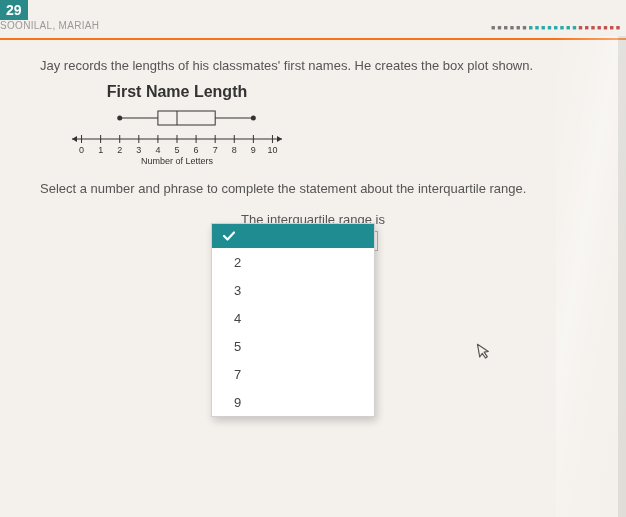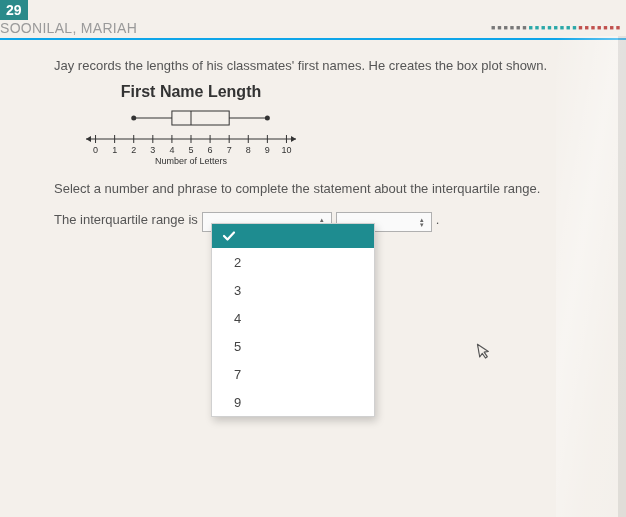--- a/index.html
+++ b/index.html
@@ -9,54 +9,54 @@
     height: 517px;
     font-family: Arial, sans-serif;
     background: #f4f0eb;
     position: relative;
     overflow: hidden;
   }
   .header-bar {
     position: relative;
     height: 38px;
     background: #f4f0eb;
-    border-bottom: 2px solid #0ea5e9;
+    border-bottom: 2px solid #f97316;
     padding-left: 45px;
   }
   .qnum {
     position: absolute;
     top: 0;
     left: 0;
     background: #2a8a8a;
     color: #fff;
     font-weight: bold;
     padding: 2px 6px;
     font-size: 14px;
   }
   .student-name {
     position: absolute;
     top: 20px;
     left: 0;
-    font-size: 14px;
+    font-size: 10px;
     color: #9a9a9a;
     letter-spacing: 0.3px;
   }
   .top-dots {
     position: absolute;
     top: 24px;
     right: 4px;
     font-size: 7px;
     letter-spacing: 2px;
     white-space: nowrap;
   }
   .top-dots .g { color: #777; }
   .top-dots .b { color: #2aa8a8; }
   .top-dots .r { color: #c0504d; }
   .content {
-    padding: 18px 40px 0 54px;
+    padding: 18px 40px 0 40px;
     color: #444;
     font-size: 13px;
     position: relative;
   }
   .prompt {
     margin-bottom: 10px;
     color: #555;
   }
   .chart-wrap {
     margin: 4px 0 16px 22px;
@@ -69,25 +69,26 @@
     color: #333;
     margin-bottom: 4px;
   }
   .chart-svg { display:block; }
   .instr {
     color: #555;
     margin: 10px 0 16px 0;
   }
   .fill-row {
     display: flex;
-    align-items: flex-start;
+    align-items: center;
     flex-wrap: nowrap;
     gap: 4px;
     color: #555;
     font-size: 13px;
+    flex-direction: column;
   }
   .sel-box {
     display: inline-flex;
     align-items: center;
     border: 1px solid #b0b0b0;
     background: #fafafa;
     height: 20px;
     padding: 0 4px 0 6px;
     box-sizing: border-box;
     color: #888;

